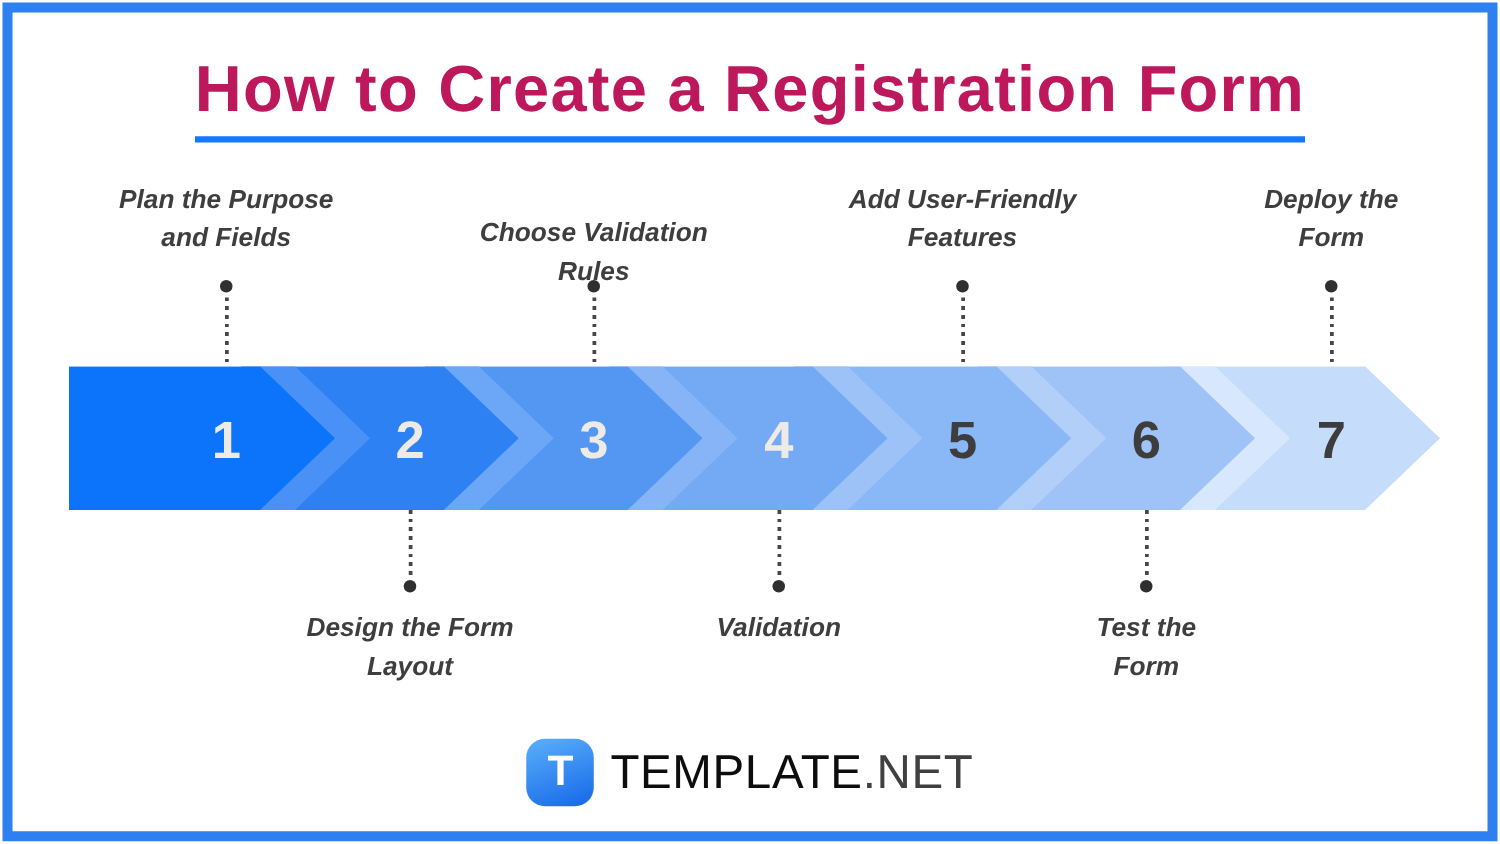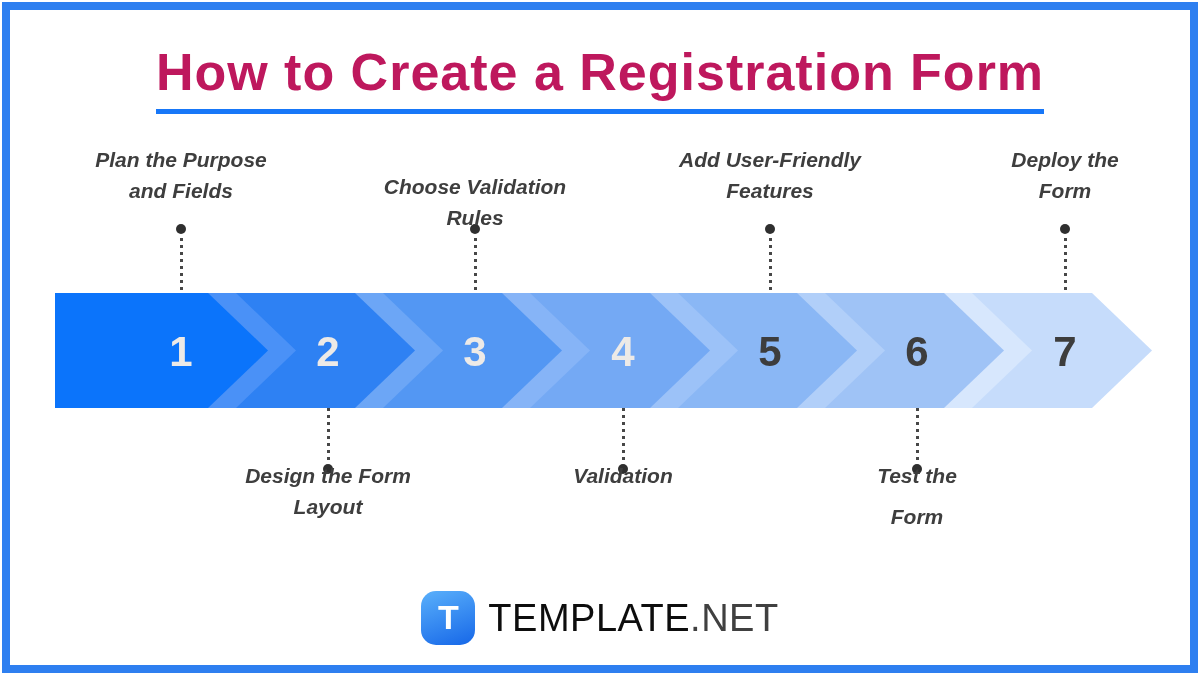--- a/index.html
+++ b/index.html
@@ -8,21 +8,21 @@
   .frame{position:absolute;left:2px;top:2px;right:2px;bottom:2px;border:8px solid #2e7ff0;pointer-events:none;}
   .title-wrap{position:absolute;left:0;top:42px;width:1200px;text-align:center;}
   .title{display:inline-block;font-size:52px;font-weight:bold;letter-spacing:1px;color:#be185d;
          padding-bottom:7px;border-bottom:5px solid #1777f8;}
   .arrow{position:absolute;left:55px;top:293px;width:1110px;height:115px;}
   .seg,.echo{position:absolute;left:0;top:0;width:1110px;height:115px;}
   .seg-num{position:absolute;transform:translate(-50%,-50%);font-size:42px;font-weight:bold;}
   .step-label{position:absolute;display:flex;flex-direction:column;align-items:center;width:300px;
               font-size:21px;line-height:31px;font-weight:bold;font-style:italic;color:#3e3e3e;text-align:center;}
   .step-label.top{justify-content:flex-end;height:66px;top:140px;}
-  .step-label.bottom{justify-content:flex-start;height:66px;top:460px;}
+  .step-label.bottom{justify-content:flex-start;height:66px;top:487px;}
   .conn-line{position:absolute;width:3px;
              background:repeating-linear-gradient(to bottom,#474747 0 3px,transparent 3px 7px);}
   .conn-dot{position:absolute;width:10px;height:10px;border-radius:50%;background:#2f2f2f;}
   .footer{position:absolute;left:0;top:591px;width:1200px;display:flex;align-items:center;justify-content:center;gap:13px;}
   .logo-badge{width:54px;height:54px;border-radius:15px;background:linear-gradient(160deg,#5ab0fb 0%,#1667e8 100%);
               display:flex;align-items:center;justify-content:center;}
   .logo-badge span{color:#ffffff;font-size:34px;font-weight:bold;transform:translateY(-1px);}
   .wordmark{font-size:38px;color:#0d0d0d;letter-spacing:0.5px;}
   .wordmark .bold{font-weight:normal;}
   .wordmark .rest{font-weight:normal;color:#404040;}
@@ -82,21 +82,21 @@
         <div>Validation</div>
       </div>
       <div class="conn-line" style="left: 768.5px; top: 238px; height: 55px;"></div>
       <div class="conn-dot" style="left: 765px; top: 224px;"></div>
       <div class="step-label top" style="left: 620px;">
         <div>Add User-Friendly</div>
         <div>Features</div>
       </div>
       <div class="conn-line" style="left: 915.5px; top: 408px; height: 55px;"></div>
       <div class="conn-dot" style="left: 912px; top: 464px;"></div>
-      <div class="step-label bottom" style="left: 767px; gap: 10px;">
+      <div class="step-label bottom" style="left: 767px;">
         <div>Test the</div>
         <div>Form</div>
       </div>
       <div class="conn-line" style="left: 1063.5px; top: 238px; height: 55px;"></div>
       <div class="conn-dot" style="left: 1060px; top: 224px;"></div>
       <div class="step-label top" style="left: 915px;">
         <div>Deploy the</div>
         <div>Form</div>
       </div>
     </div>

